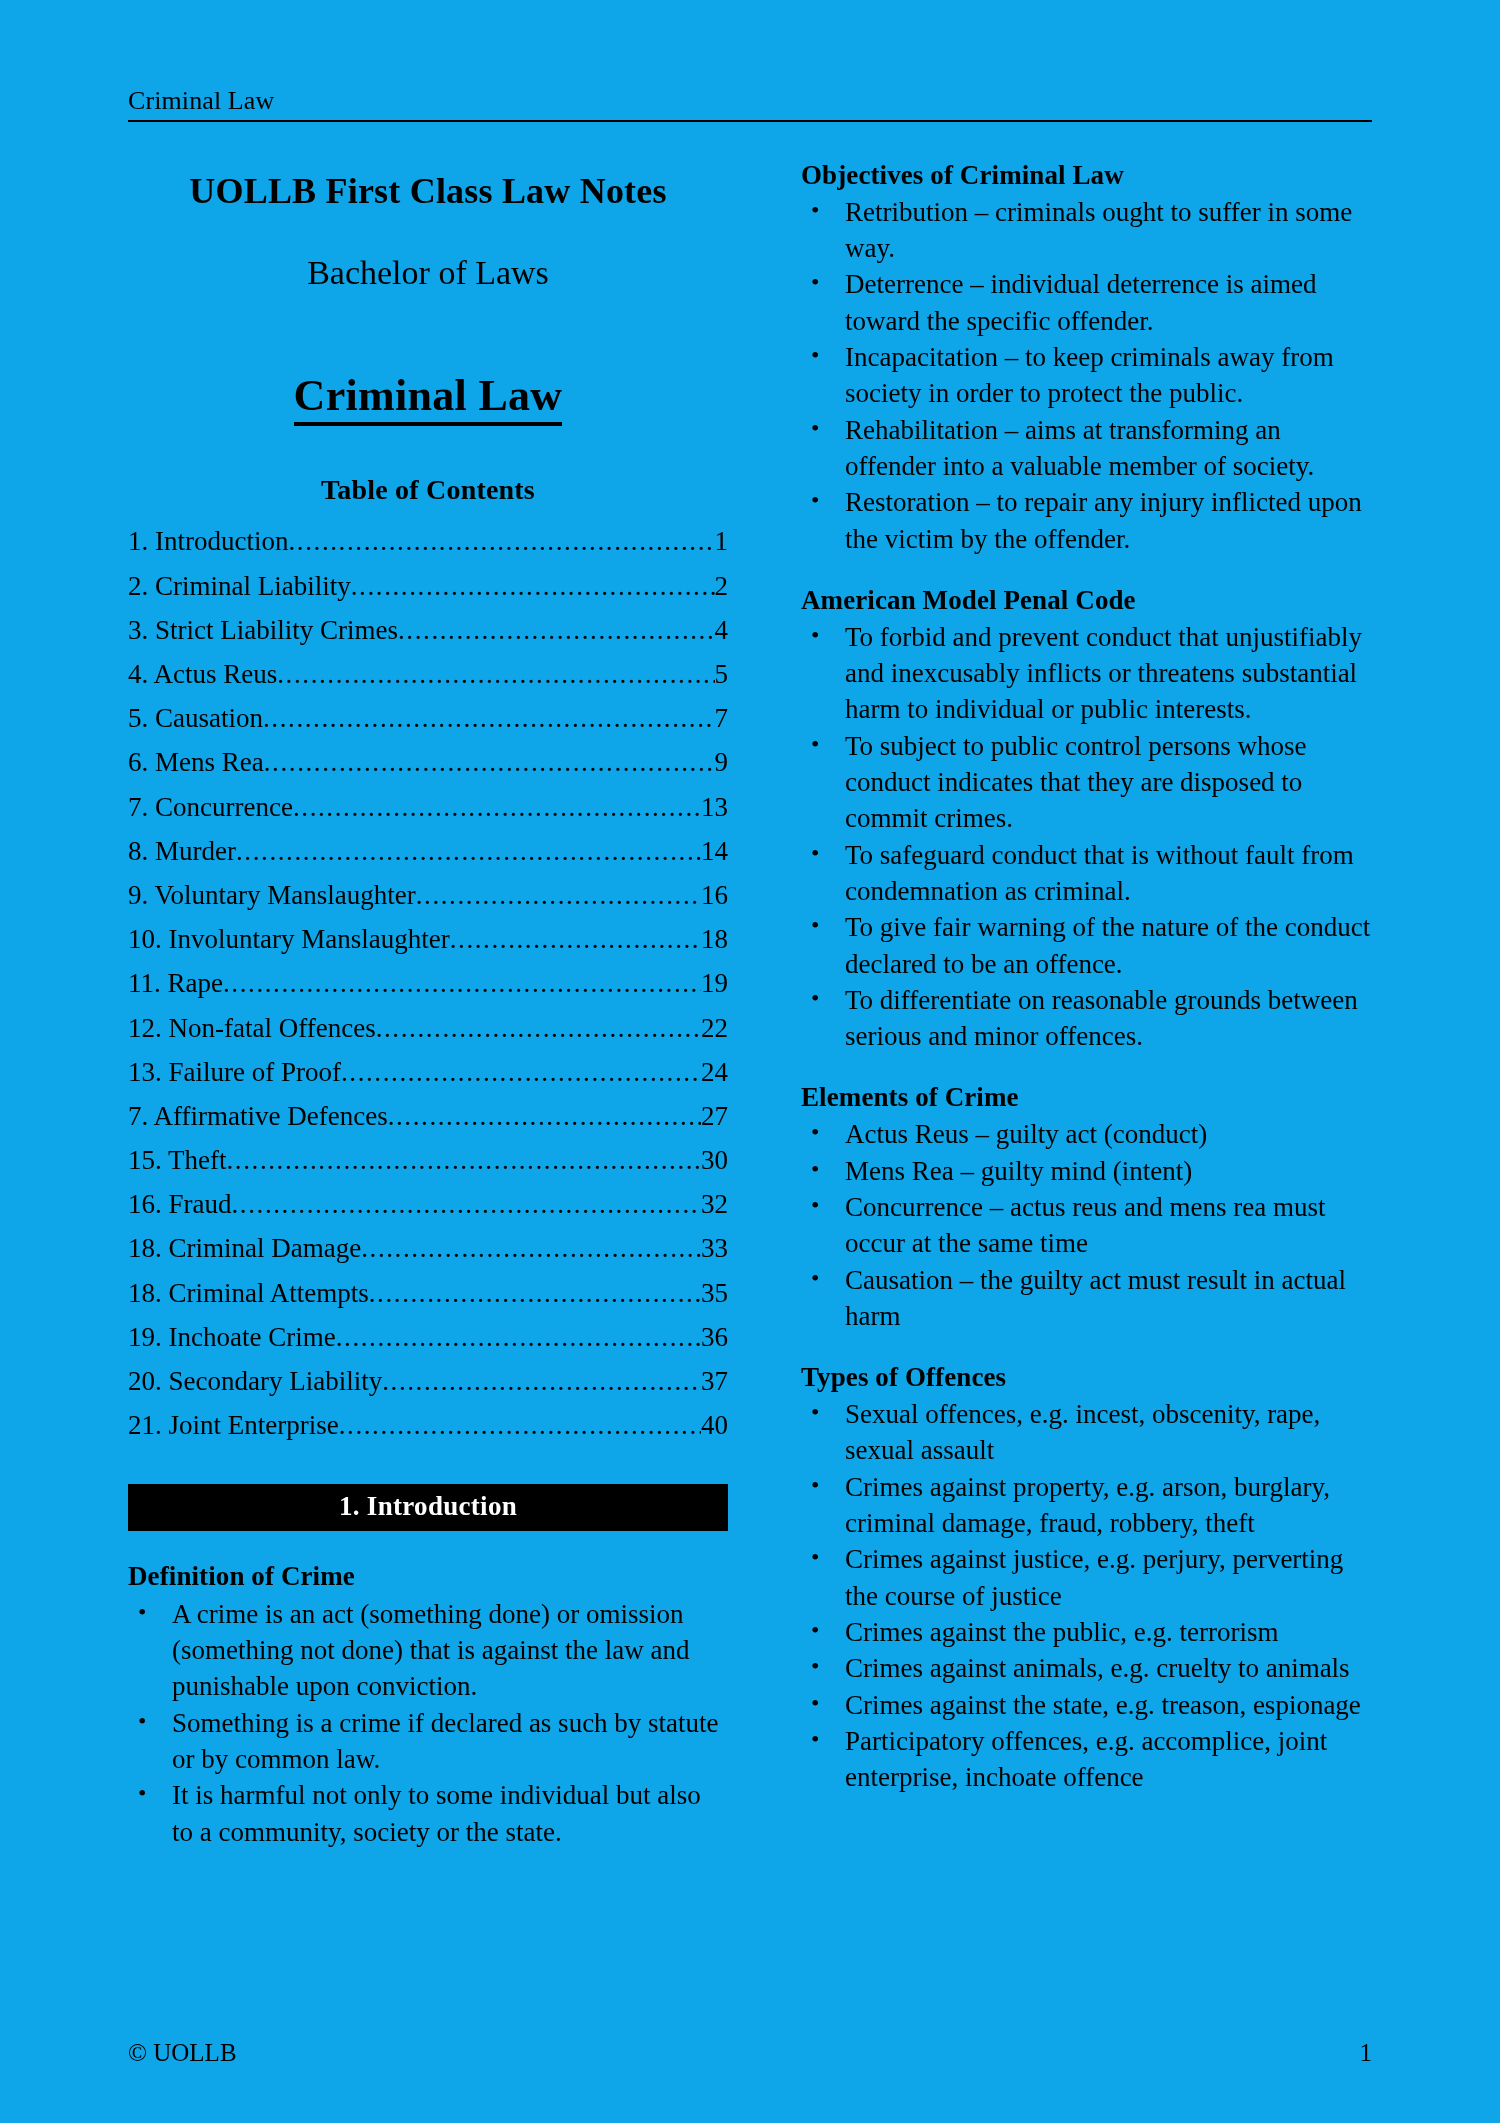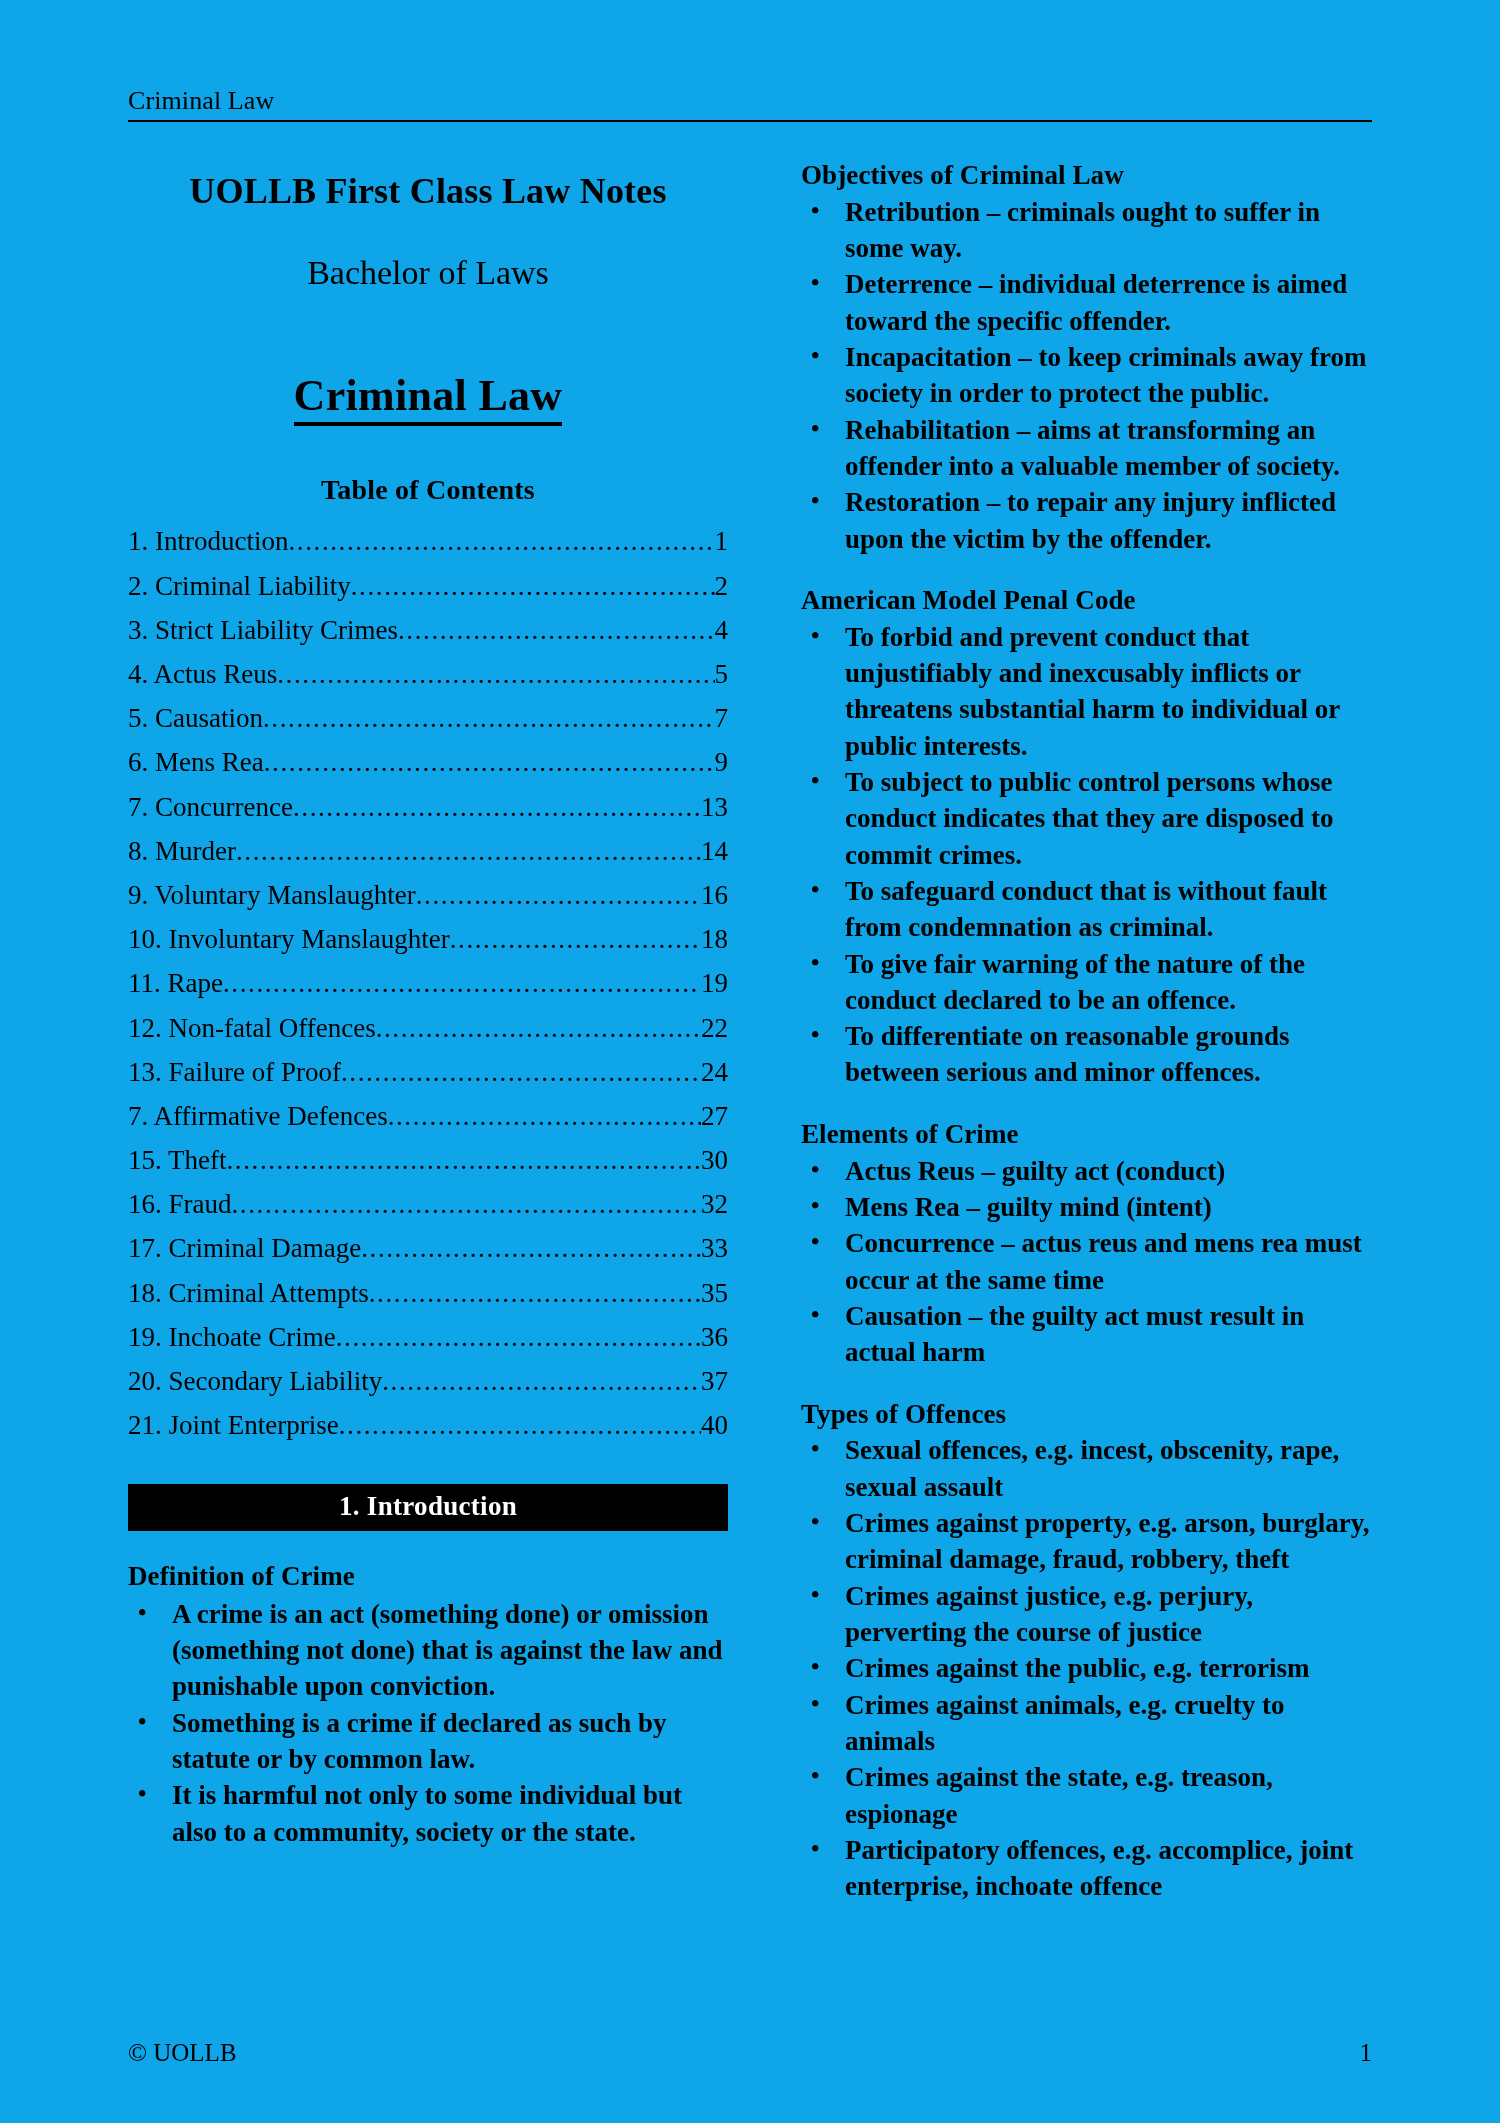--- a/index.html
+++ b/index.html
@@ -144,21 +144,20 @@
     list-style: none;
     margin: 0;
     padding: 0;
   }
   ul.bullets > li {
     position: relative;
     font-size: 27px;
     line-height: 1.345;
     padding-left: 44px;
     margin-bottom: 0px;
-    font-weight: bold;
   }
   ul.bullets > li::before {
     content: "\2022";
     position: absolute;
     left: 10px;
     top: -1px;
     font-size: 24px;
     line-height: 1.45;
   }
 
@@ -274,21 +273,21 @@
             <span class="toc-label">15. Theft</span>
             <span class="toc-dots">........................................................................................................................</span>
             <span class="toc-page">30</span>
           </li>
           <li class="toc-row">
             <span class="toc-label">16. Fraud</span>
             <span class="toc-dots">........................................................................................................................</span>
             <span class="toc-page">32</span>
           </li>
           <li class="toc-row">
-            <span class="toc-label">17. Criminal Damage</span>
+            <span class="toc-label">18. Criminal Damage</span>
             <span class="toc-dots">........................................................................................................................</span>
             <span class="toc-page">33</span>
           </li>
           <li class="toc-row">
             <span class="toc-label">18. Criminal Attempts</span>
             <span class="toc-dots">........................................................................................................................</span>
             <span class="toc-page">35</span>
           </li>
           <li class="toc-row">
             <span class="toc-label">19. Inchoate Crime</span>

